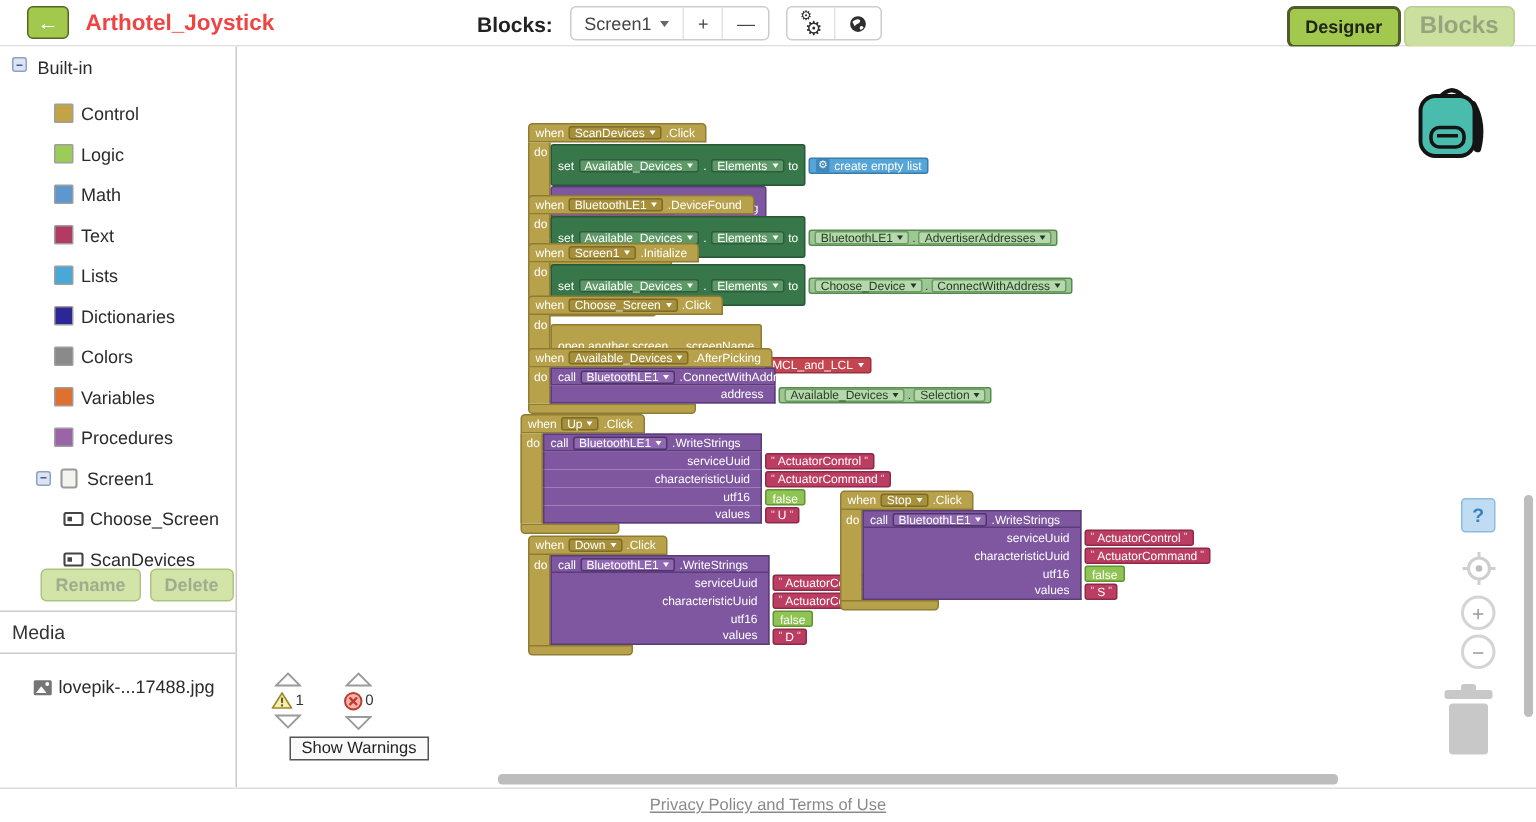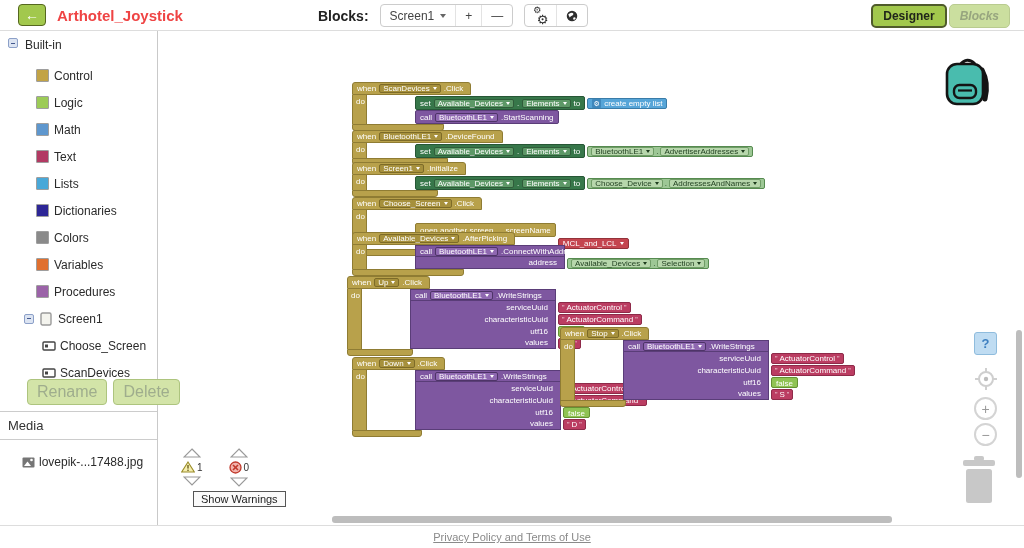--- a/index.html
+++ b/index.html
@@ -24,68 +24,68 @@
     border-top:4px solid #666; margin-left:6px; }
   .dim { color:#9e9e9e; }
   .icon-cell { width:31px; }
   .gear-wrap { position:relative; width:16px; height:16px; color:#2e2e2e; }
   .gear-big { position:absolute; right:-1px; bottom:-3px; font-size:13px; }
   .gear-small { position:absolute; left:-1px; top:-3px; font-size:9px; }
   .viewtoggle { position:absolute; right:14px; top:4px; display:flex; gap:2px; }
   .btn-designer { background:var(--accent,#A2C84D); border:2px solid #4F5B2B; border-radius:5px;
     font-weight:bold; font-size:12px; color:#20251a; padding:3px 10px; cursor:pointer; }
   .btn-blocks { background:var(--pale,#CBDF9F); border:1px solid #b9cb90; border-radius:5px;
-    font-weight:bold; font-size:12px; color:var(--pale-text,#97A57F); padding:4px 10px; cursor:pointer;font-style:italic; }
+    font-weight:bold; font-size:16px; color:var(--pale-text,#97A57F); padding:4px 10px; cursor:pointer; }
 
   
   .sidebar { position:absolute; left:0; top:31px; width:158px; height:494px;
     background:#fff; border-right:1px solid #c9c9c9; }
   .tree { padding-top:7px; font-size:12px; color:#2b2b2b; }
   .tree-root { display:flex; align-items:flex-start; gap:7px; padding-left:8px; height:16px; margin-bottom:8px; cursor:pointer; }
   .collapse-box { width:10px; height:10px; background:#DCE4F2; border:1px solid #8CA0C8;
     border-radius:2px; position:relative; }
   .collapse-box::after { content:""; position:absolute; left:2px; top:3.5px; width:4px; height:1px; background:#44598F; }
   .pal-row { display:flex; align-items:center; gap:5px; padding-left:36px; height:27px; cursor:pointer; }
   .swatch { width:13px; height:13px; border:1px solid #9e9e9e; border-radius:1px; flex:0 0 auto; }
   .screen-root { display:flex; align-items:center; gap:6px; padding-left:24px; height:27px; cursor:pointer; }
   .comp-row { display:flex; align-items:center; gap:4px; padding-left:42px; height:27px; cursor:pointer; }
   .btn-row { display:flex; gap:6px; padding-left:27px; margin-top:-7px; position:relative; z-index:2; }
   .btn-rename { background:#D3E4A8; color:#9FAD8D; border:1px solid #ADC47E; border-radius:4px;
-    font-size:16px; font-weight:normal; padding:3px 9px; cursor:pointer; }
+    font-size:12px; font-weight:bold; padding:3px 9px; cursor:pointer; }
   .media-sec { border-top:1px solid #ccc; margin-top:6px; }
   .media-label { font-size:13px; color:#333; padding:6px 0 6px 8px; border-bottom:1px solid #ccc; }
   .media-file { display:flex; align-items:center; gap:4px; padding-left:22px; margin-top:15px;
     font-size:12px; color:#2b2b2b; cursor:pointer; }
   .upload-btn { display:block; margin:10px 0 0 38px; background:#8CBE42; border:2px solid #3E5B16;
     border-radius:5px; color:#fff; font-weight:bold; font-size:12px; padding:4px 11px; cursor:pointer; }
 
   
   .canvas { position:absolute; left:159px; top:31px; width:865px; height:494px; background:#fff; overflow:hidden; }
 
   
   .blk { position:absolute; font-size:8px; line-height:9px; color:#fff; white-space:nowrap; cursor:grab; }
   .ev-head { background:var(--gold,#B8A14B); border:1px solid var(--gold-dark,#8F7C33);
     padding:2px 7px 2px 4px; display:inline-flex; align-items:center; gap:3px;
     border-radius:3px 3px 0 0; height:13px; }
-  .ev-body { display:flex;gap:48px; }
+  .ev-body { display:flex; }
   .ev-do { background:var(--gold,#B8A14B); border-left:1px solid var(--gold-dark,#8F7C33);
     border-right:1px solid var(--gold-dark,#8F7C33); width:15px; padding:2px 0 0 3px; }
   .ev-slot { display:flex; flex-direction:column; align-items:flex-start; padding-top:1px; }
   .ev-foot { background:var(--gold,#B8A14B); border:1px solid var(--gold-dark,#8F7C33);
     height:7px; border-radius:0 0 3px 3px; }
   .pill { padding:0 3px; border-radius:2px; display:inline-flex; align-items:center; gap:3px; height:9px; cursor:pointer; }
   .pill.gold { background:var(--gold-pill,#A6903C); border:1px solid #7d6b28; }
   .pill.green { background:var(--setg-pill,#5D9867); border:1px solid #2f5c3a; }
   .pill.purple { background:var(--purple-pill,#8F68B1); border:1px solid #4e3468; }
   .pill.lt { background:var(--getter-pill,#B7D7AC); border:1px solid #6f9c66; }
   .car { width:0; height:0; border-left:2.5px solid transparent; border-right:2.5px solid transparent;
     border-top:3px solid #fff; }
   .car.dk { border-top-color:#1E3D1E; }
   .row { display:flex; align-items:center; }
-  .core { display:inline-flex; align-items:center; gap:3px; padding:1px 4px; height:14px;
+  .core { display:inline-flex; align-items:center; gap:3px; padding:1px 4px; height:28px;
     border-radius:2px; }
   .core.setg { background:var(--setg,#37774A); border:1px solid var(--setg-dark,#275736); }
   .core.gold { background:var(--gold,#B8A14B); border:1px solid var(--gold-dark,#8F7C33); }
   .core.purp { background:var(--purple,#7E57A0); border:1px solid var(--purple-dark,#5A3D78); }
   .attach { margin-left:2px; }
   .list-blk { background:var(--blue,#56A5D8); border:1px solid var(--blue-dark,#3A7CA8);
     display:inline-flex; align-items:center; gap:3px; padding:1px 4px; height:11px; border-radius:2px; }
   .gear-sq { background:var(--blue-gear,#3F88BC); width:9px; height:9px; border-radius:1px;
     display:inline-flex; align-items:center; justify-content:center; font-size:7px; color:#fff; }
   .getter { background:var(--getter,#9DC795); border:1px solid var(--getter-dark,#568B50);
@@ -385,21 +385,21 @@
                 </span>
               <span>to</span>
             </div>
             <div class="getter attach">
               <span class="pill lt">
                   <span>Choose_Device</span>
                   <i class="car dk"></i>
                 </span>
               <span>.</span>
               <span class="pill lt">
-                  <span>AddressesAndNames</span>
+                  <span>ConnectWithAddress</span>
                   <i class="car dk"></i>
                 </span>
             </div>
           </div>
         </div>
       </div>
       <div class="ev-foot" style="width:86px"></div>
     </div>
 
     <div class="blk" style="left:193px;top:166px">

